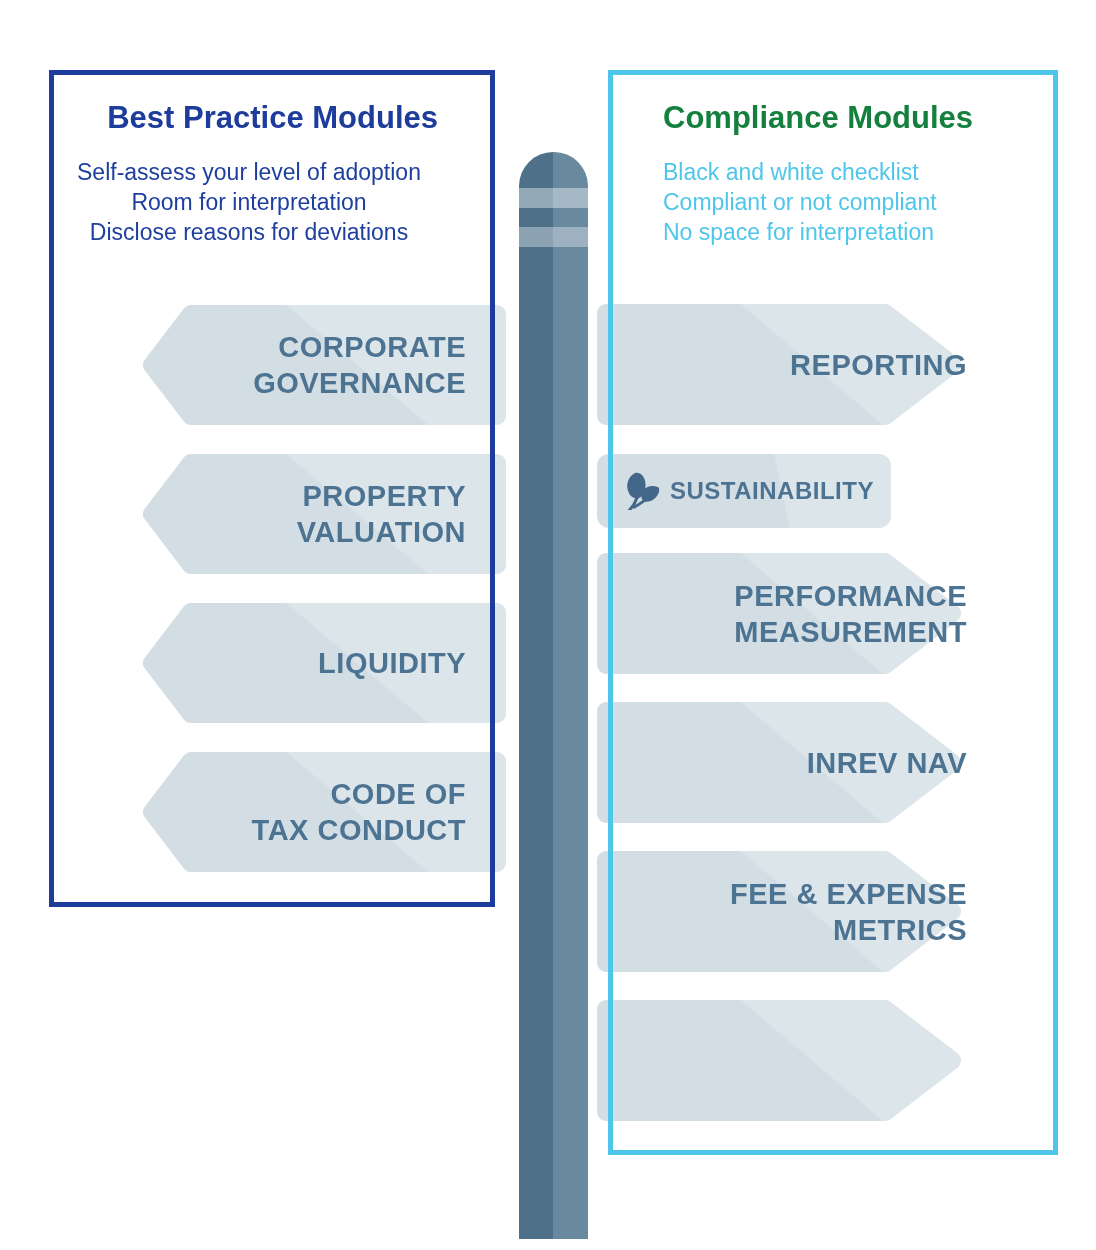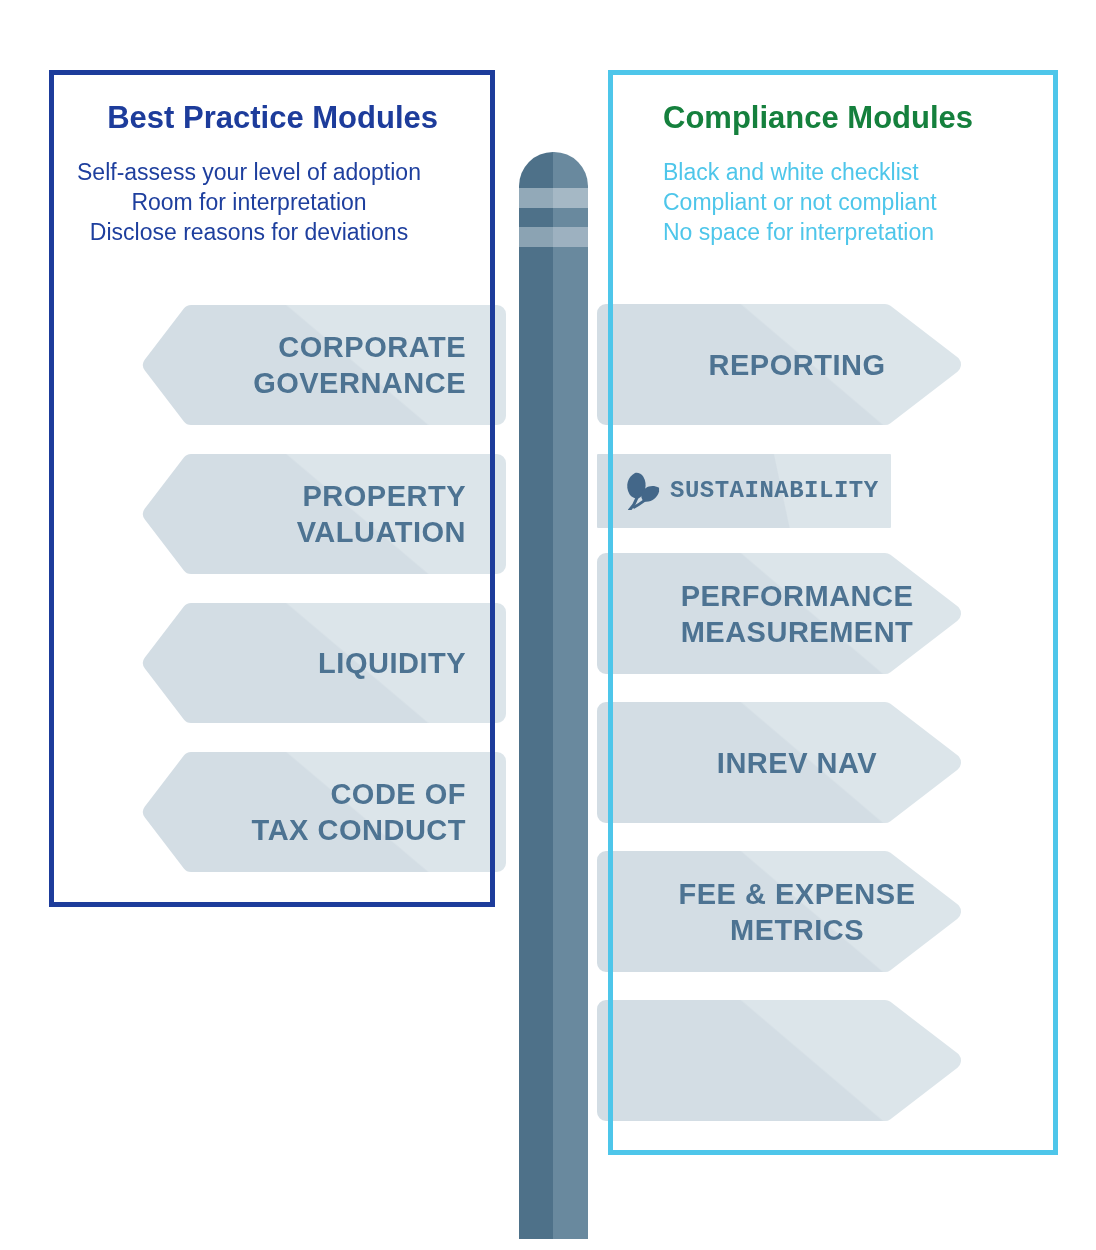--- a/index.html
+++ b/index.html
@@ -33,36 +33,35 @@
   
   .module{position:absolute;z-index:1;display:flex;align-items:center;}
   .module svg.shape{position:absolute;left:0;top:0;}
   .module-label{
     position:relative;z-index:2;font-weight:bold;color:#4d7392;
     font-size:29px;line-height:36px;letter-spacing:0.5px;white-space:pre-line;width:100%;
   }
   .module.left{left:141px;width:365px;height:120px;justify-content:flex-end;}
   .module.left .module-label{text-align:right;padding-right:40px;}
   .module.right{left:597px;width:370px;height:121px;}
-  .module.right .module-label{text-align:center;padding-left:30px;}
+  .module.right .module-label{text-align:right;padding-left:30px;}
   #mod-corporate{top:305px;}
   #mod-property{top:454px;}
   #mod-liquidity{top:603px;}
   #mod-tax{top:752px;}
   #mod-reporting{top:304px;}
   #mod-performance{top:553px;}
   #mod-inrev{top:702px;}
   #mod-fee{top:851px;}
   #mod-data{top:1000px;}
   
   #mod-sustainability{
     left:597px;top:454px;width:294px;height:74px;z-index:1;position:absolute;
-    display:flex;align-items:center;border-radius:1px;
+    display:flex;align-items:center;border-radius:12px;
     background:linear-gradient(78deg,#d3dde4 62%,#dce5ea 62.4%);
-    font-family:Liberation Mono, monospace;
   }
   #mod-sustainability .pill-icon{margin-left:26px;flex:0 0 auto;display:flex;}
   #mod-sustainability .module-label{font-size:24px;padding-left:10px;letter-spacing:0.5px;}
 </style>
 </head>
 <body>
 
 <div id="stage">
 
   <svg width="0" height="0" style="position:absolute" aria-hidden="true">

